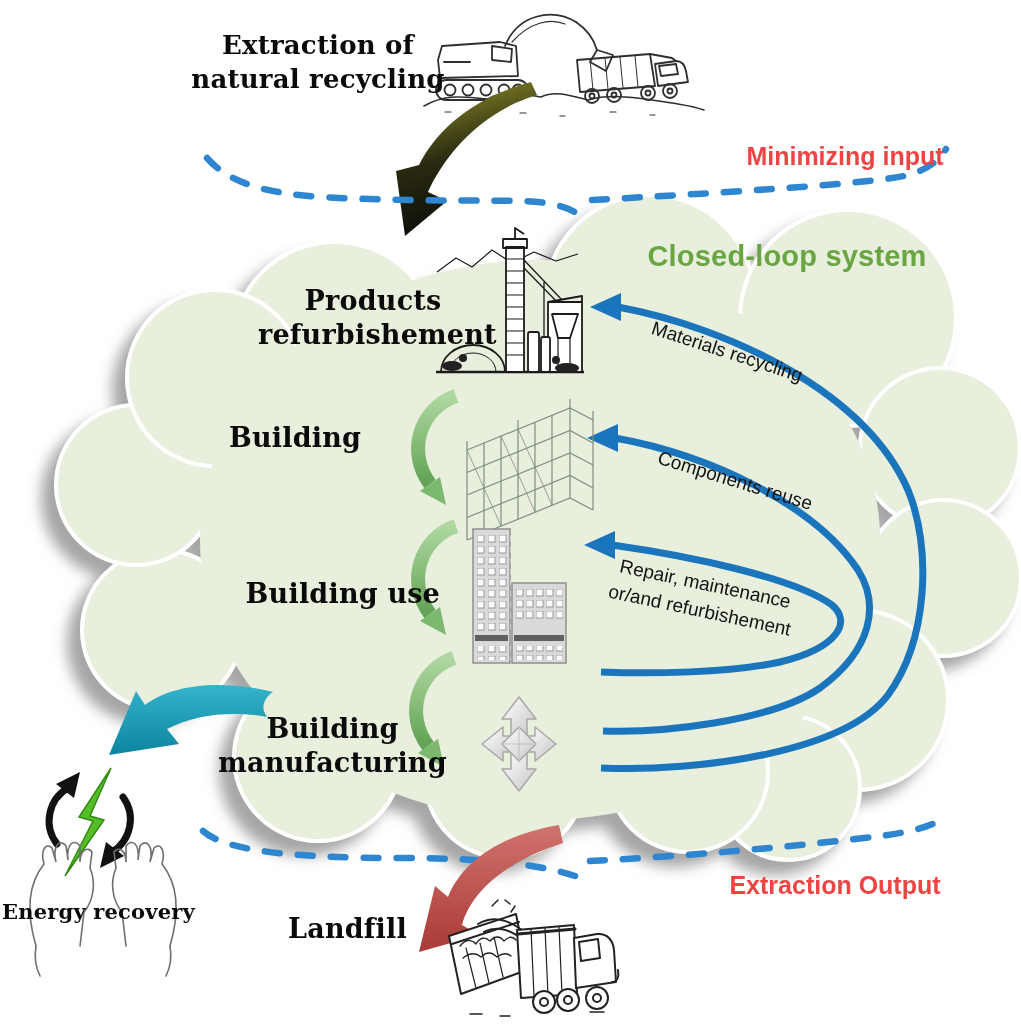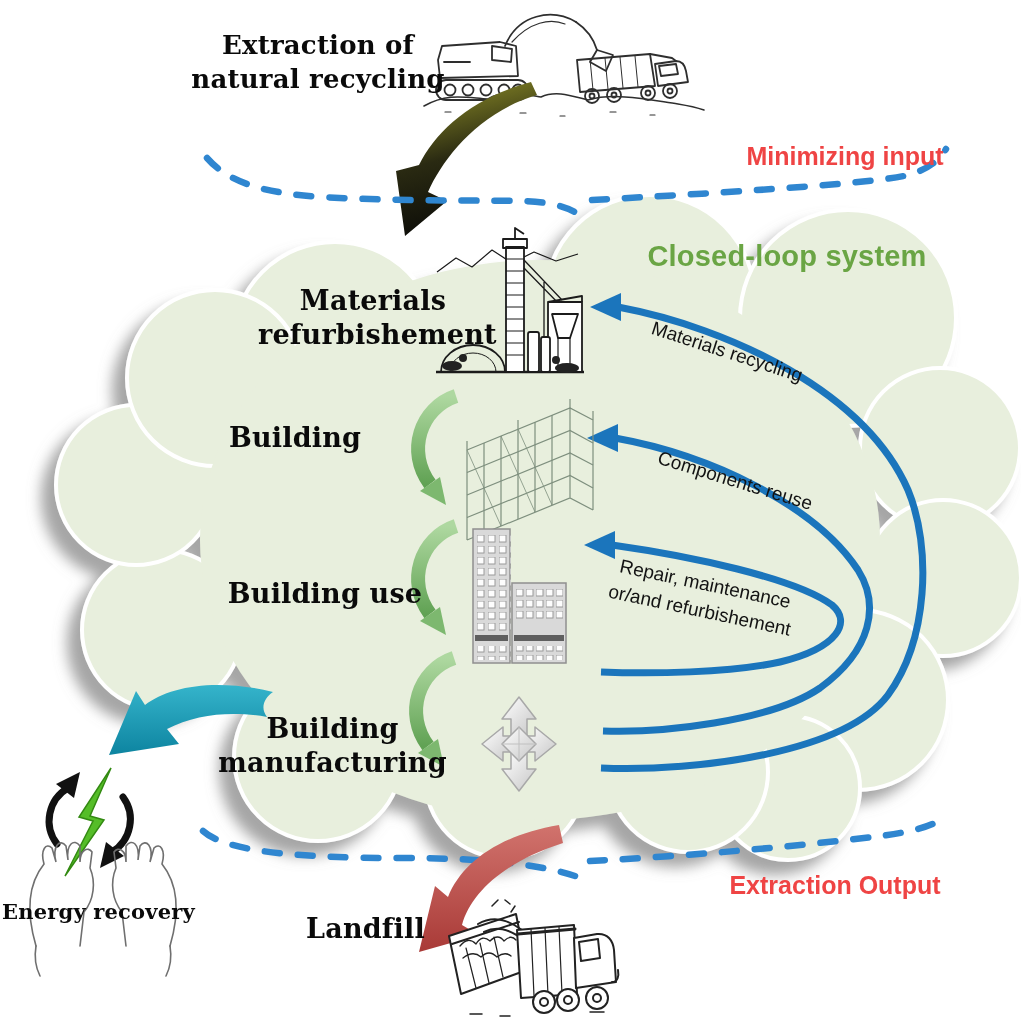--- a/index.html
+++ b/index.html
@@ -239,43 +239,43 @@
 <div class="label serif xl" style="left:168px; top:28px; width:300px;">
   <div>Extraction of</div>
   <div>natural recycling</div>
 </div>
 
 <div class="label sansb" style="left:700px; top:142px; width:290px;">Minimizing input</div>
 
 <div class="label cloudTitle" style="left:630px; top:240px; width:290px;margin-left:12px;">Closed-loop system</div>
 
 <div class="label serif stage" style="left:258px; top:284px; width:230px;">
-  <div>Materials</div>
+  <div>Products</div>
   <div>refurbishement</div>
 </div>
 
 <div class="label loopLabel rot18" style="left:627px; top:341px; width:200px;">Materials recycling</div>
 
 <div class="label serif stage" style="left:180px; top:421px; width:230px;">
   <div>Building</div>
 </div>
 
 <div class="label loopLabel rot17" style="left:635px; top:470px; width:200px;">Components reuse</div>
 
-<div class="label serif stage" style="left:210px; top:577px; width:230px;">Building use</div>
+<div class="label serif stage" style="left:210px; top:577px; width:230px;text-align:right;">Building use</div>
 
 <div class="label loopLabel rot12" style="left:595px; top:570px; width:215px; line-height:27px;">
   <div>Repair, maintenance</div>
   <div>or/and refurbishement</div>
 </div>
 
 <div class="label serif stage" style="left:210px; top:712px; width:245px;">
   <div>Building</div>
   <div>manufacturing</div>
 </div>
 
 <div class="label sansb" style="left:690px; top:871px; width:290px;">Extraction Output</div>
 
 <div class="label serif" style="left:2px; top:899px; width:190px; font-size:21px;">Energy recovery</div>
 
-<div class="label serif" style="left:306px; top:913px; width:115px; font-size:27px;">Landfill</div>
+<div class="label serif" style="left:288px; top:913px; width:115px; font-size:27px;">Landfill</div>
 
 </div>
 
 </body></html>

